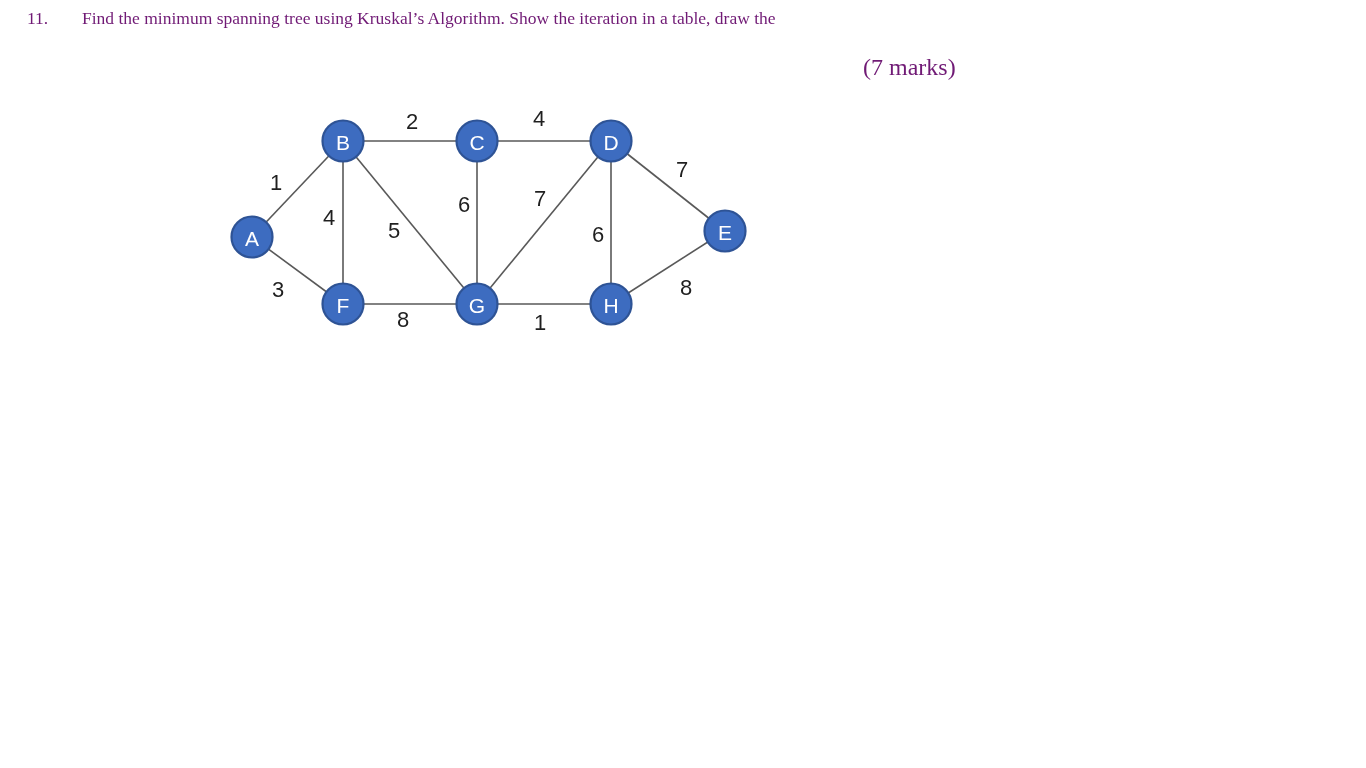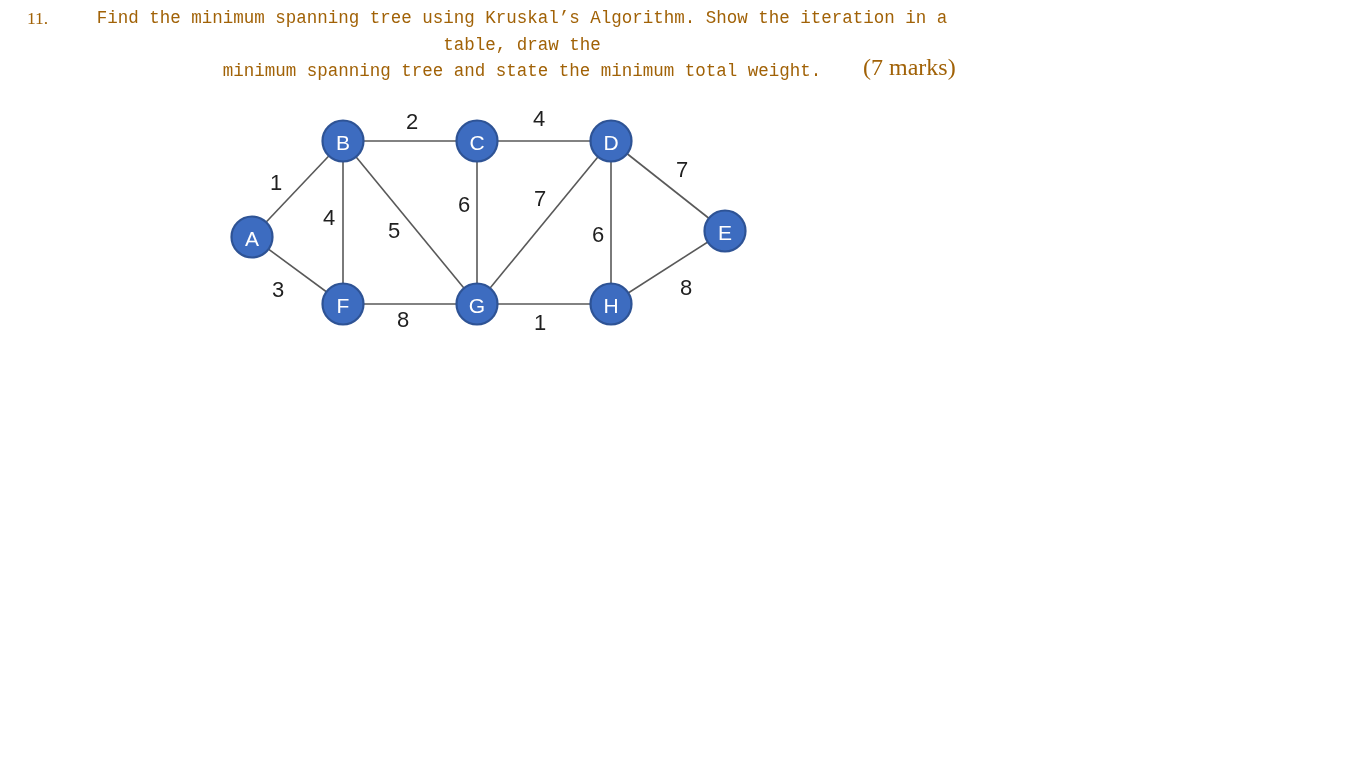--- a/index.html
+++ b/index.html
@@ -7,39 +7,38 @@
     padding: 0;
     background: #ffffff;
   }
   .page {
     position: relative;
     width: 1366px;
     height: 768px;
     background: #ffffff;
     overflow: hidden;
     font-family: "Liberation Serif", serif;
-    color: #a16207;
-    text-align: center;
+    color: #701a75;
   }
   .q-num {
     position: absolute;
     left: 27px;
     top: 5px;
     font-size: 17.5px;
     line-height: 26.5px;
   }
   .q-text {
     position: absolute;
     left: 82px;
     top: 5px;
     width: 880px;
     font-size: 17.5px;
     line-height: 26.5px;
   }
-  .q-text span { display: block; font-family: Liberation Mono, monospace; }
+  .q-text span { display: block; }
   .marks {
     position: absolute;
     left: 863px;
     top: 54px;
     font-size: 24px;
   }
   #graph-svg {
     position: absolute;
     left: 0;
     top: 0;
@@ -55,21 +54,20 @@
     fill: #ffffff;
   }
 </style>
 </head>
 <body>
 
 <div class="page">
   <span class="q-num">11.</span>
   <div class="q-text">
     <span>Find the minimum spanning tree using Kruskal’s Algorithm. Show the iteration in a table, draw the</span>
-    <span>minimum spanning tree and state the minimum total weight.</span>
   </div>
   <div class="marks">(7 marks)</div>
   <svg id="graph-svg" width="1366" height="768" viewBox="0 0 1366 768">
       <line x1="252" y1="237" x2="343" y2="141" stroke="#595959" stroke-width="1.6"></line>
       <line x1="252" y1="237" x2="343" y2="304" stroke="#595959" stroke-width="1.6"></line>
       <line x1="343" y1="141" x2="477" y2="141" stroke="#595959" stroke-width="1.6"></line>
       <line x1="343" y1="141" x2="343" y2="304" stroke="#595959" stroke-width="1.6"></line>
       <line x1="343" y1="141" x2="477" y2="304" stroke="#595959" stroke-width="1.6"></line>
       <line x1="477" y1="141" x2="611" y2="141" stroke="#595959" stroke-width="1.6"></line>
       <line x1="477" y1="141" x2="477" y2="304" stroke="#595959" stroke-width="1.6"></line>

